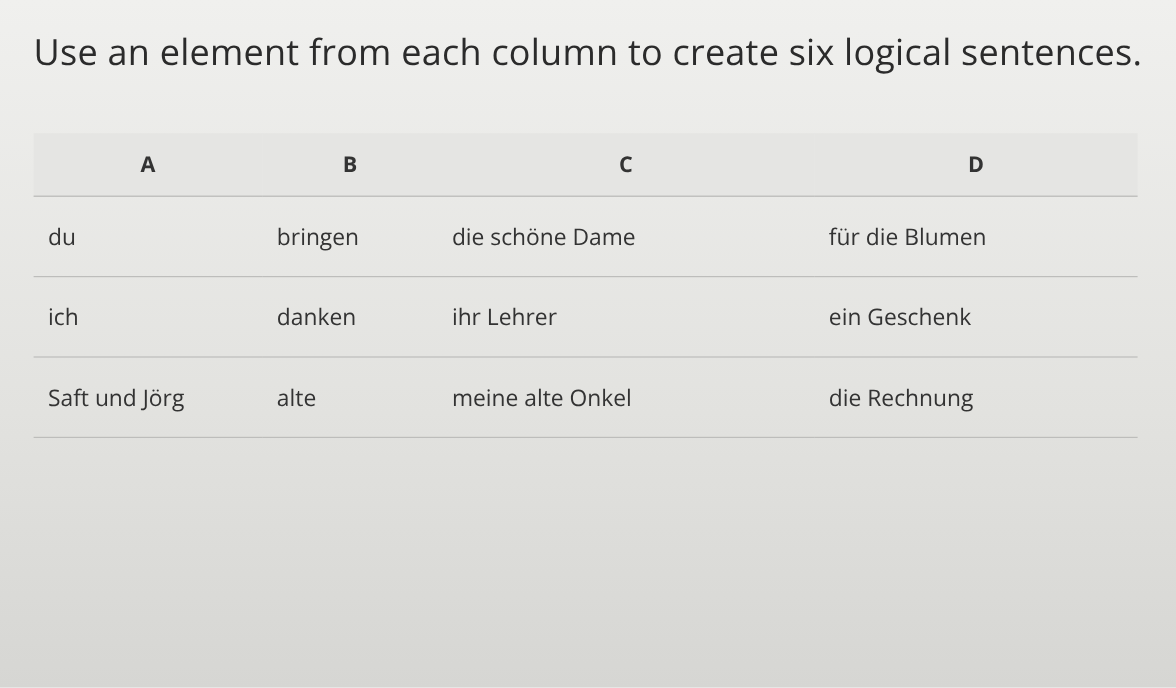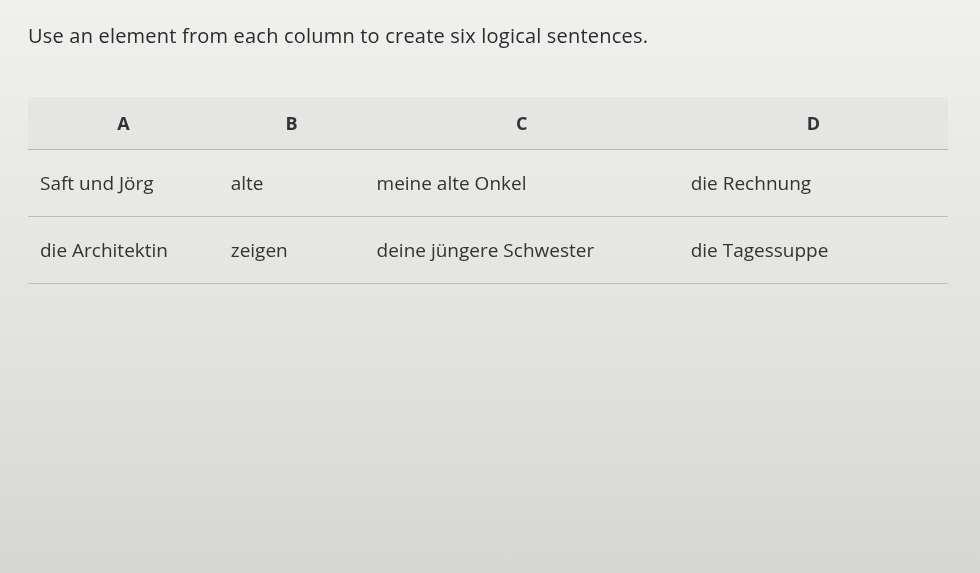--- a/index.html
+++ b/index.html
@@ -5,21 +5,21 @@
   * { box-sizing: border-box; margin: 0; padding: 0; }
   html, body { width: 980px; height: 573px; overflow: hidden; }
   body {
     font-family: "Segoe UI", "Open Sans", Arial, sans-serif;
     background: #e8e8e6;
     background: linear-gradient(180deg, #f0f0ee 0%, #e2e2df 60%, #d6d6d3 100%);
     color: #2a2a2a;
     padding: 22px 28px 0 28px;
   }
   .instruction {
-    font-size: 20px;
+    font-size: 30px;
     font-weight: 400;
     color: #2b2b2b;
     margin-bottom: 48px;
     letter-spacing: 0.2px;
   }
   .tbl {
     width: 920px;
     border-collapse: collapse;
     table-layout: fixed;
   }
@@ -62,25 +62,31 @@
   <thead>
     <tr>
       <th>A</th>
       <th>B</th>
       <th>C</th>
       <th>D</th>
     </tr>
   </thead>
   <tbody>
     <tr>
+      <td>du</td>
+      <td>bringen</td>
+      <td>die schöne Dame</td>
+      <td>für die Blumen</td>
+    </tr>
+    <tr>
+      <td>ich</td>
+      <td>danken</td>
+      <td>ihr Lehrer</td>
+      <td>ein Geschenk</td>
+    </tr>
+    <tr>
       <td>Saft und Jörg</td>
       <td>alte</td>
       <td>meine alte Onkel</td>
       <td>die Rechnung</td>
     </tr>
-    <tr>
-      <td>die Architektin</td>
-      <td>zeigen</td>
-      <td>deine jüngere Schwester</td>
-      <td>die Tagessuppe</td>
-    </tr>
   </tbody>
 </table>
 
 </body></html>

